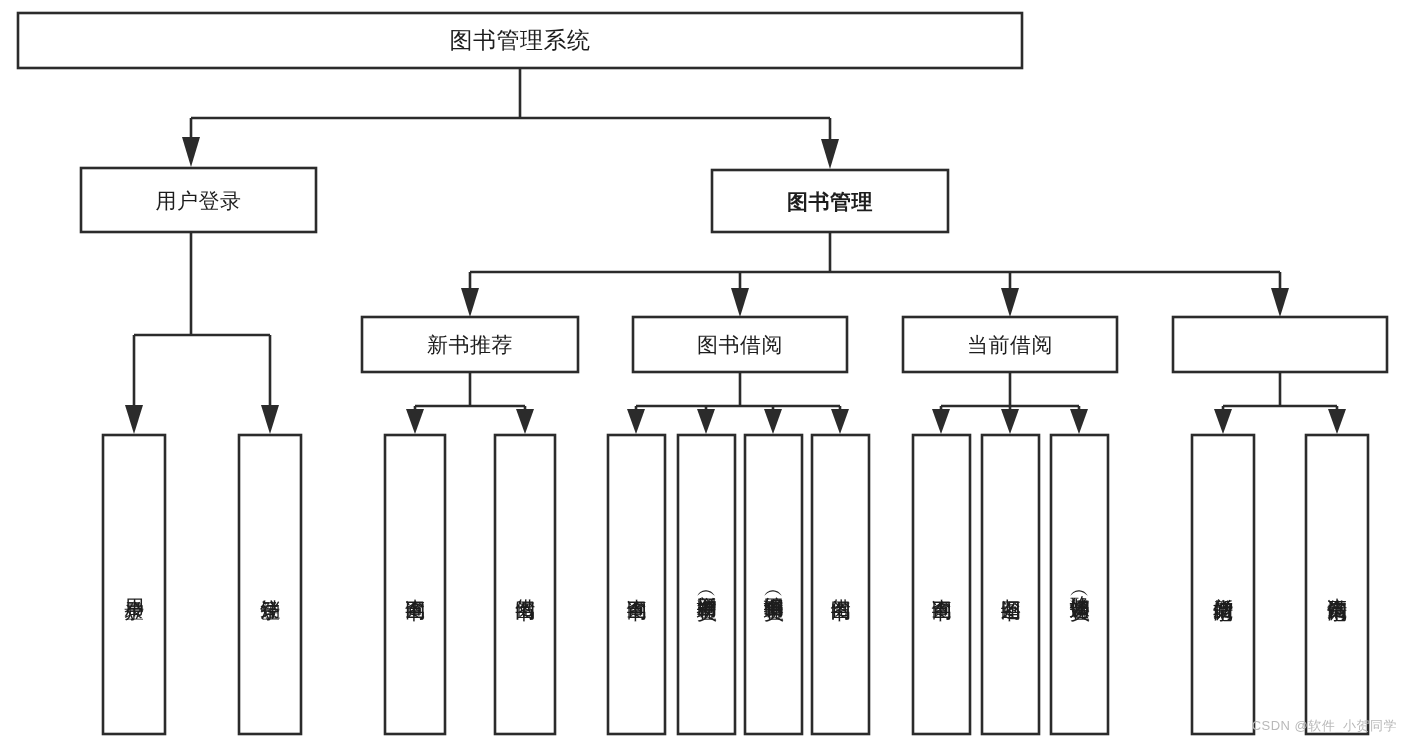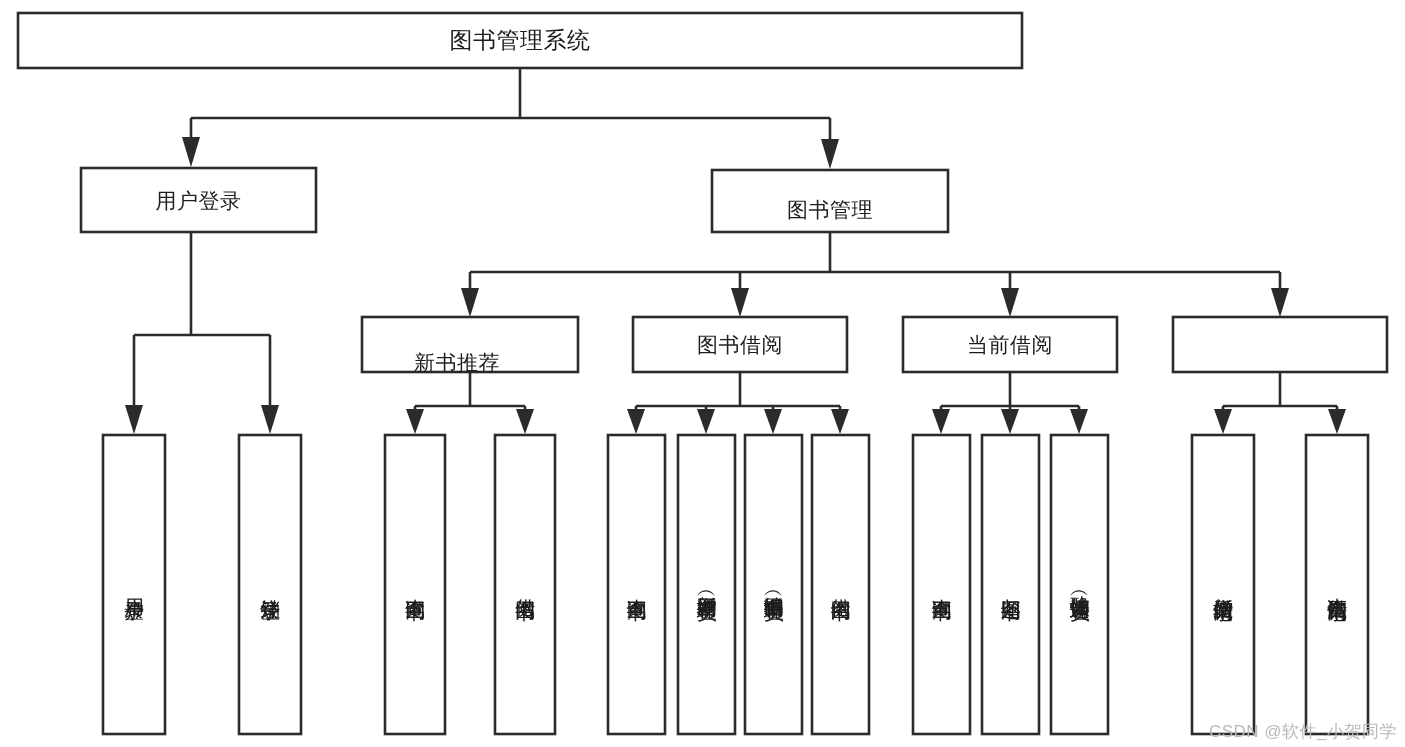--- a/index.html
+++ b/index.html
@@ -65,22 +65,22 @@
     line-height: 1.08;
     writing-mode: vertical-rl;
     text-orientation: upright;
     letter-spacing: 1px;
     white-space: nowrap;
     pointer-events: none;
   }
   .watermark {
     position: absolute;
     right: 8px;
-    bottom: 4px;
-    font-size: 17px;
+    bottom: 12px;
+    font-size: 13px;
     color: #b9b9b9;
     letter-spacing: 0.5px;
     white-space: nowrap;
     pointer-events: none;
   }
 </style>
 </head>
 <body>
 
 <div id="diagram-root">
@@ -185,23 +185,23 @@
     <rect class="node-box" x="982" y="435" width="57" height="299"></rect>
     <rect class="node-box" x="1051" y="435" width="57" height="299"></rect>
 
     <rect class="node-box" x="1192" y="435" width="62" height="299"></rect>
     <rect class="node-box" x="1306" y="435" width="62" height="299"></rect>
   </svg>
 
   <div class="node-label-h" style="left:18px; top:13px; width:1004px; height:55px; font-size:23px;">图书管理系统</div>
 
   <div class="node-label-h" style="left:81px; top:168px; width:235px; height:64px;">用户登录</div>
-  <div class="node-label-h" style="left:712px; top:178px; width:236px; height:62px;">图书管理</div>
-
-  <div class="node-label-h" style="left:349px; top:317px; width:216px; height:55px;margin-top:18px;">新书推荐</div>
+  <div class="node-label-h" style="left:712px; top:170px; width:236px; height:62px;font-weight:bold;">图书管理</div>
+
+  <div class="node-label-h" style="left:362px; top:317px; width:216px; height:55px;">新书推荐</div>
   <div class="node-label-h" style="left:903px; top:317px; width:214px; height:55px;">当前借阅</div>
   <div class="node-label-h" style="left:633px; top:317px; width:214px; height:55px;">图书借阅</div>
 
   <div class="node-label-v" style="left:103px; top:435px; width:62px; height:299px;">用户登录</div>
   <div class="node-label-v" style="left:239px; top:435px; width:62px; height:299px;">注销登录</div>
 
   <div class="node-label-v" style="left:385px; top:435px; width:60px; height:299px;">查询图书</div>
   <div class="node-label-v" style="left:495px; top:435px; width:60px; height:299px;">借阅图书</div>
 
   <div class="node-label-v" style="left:608px; top:435px; width:57px; height:299px;">查询图书</div>

